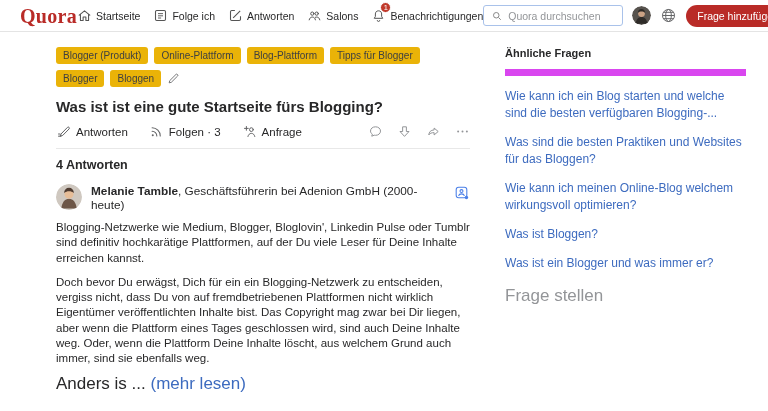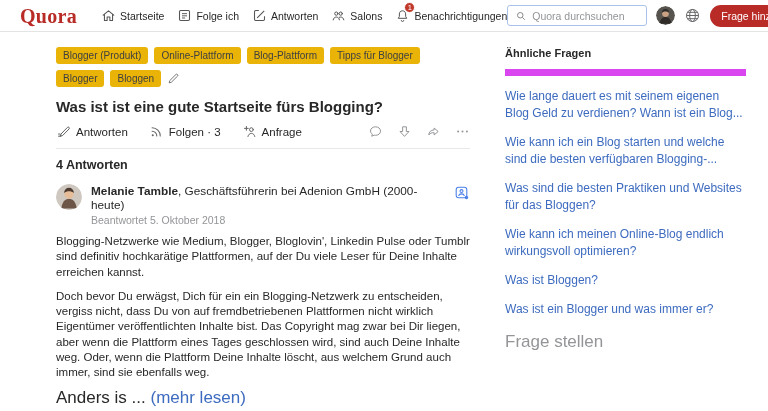--- a/index.html
+++ b/index.html
@@ -4,21 +4,21 @@
 <style>
   * { box-sizing: border-box; }
   body {
     margin: 0; width: 768px; height: 411px; background: #fff;
     font-family: "Liberation Sans", sans-serif; color: #282829; overflow: hidden;
   }
   svg { display: block; }
 
   
   .header { height: 32px; border-bottom: 1px solid #e4e4e4; display: flex; align-items: center; padding: 0 20px; }
-  .logo { font-family: "Liberation Serif", serif; font-weight: 700; font-size: 20px; color: #b92b27; letter-spacing: .3px; margin-right: 24px; cursor: pointer; line-height: 1; }
+  .logo { font-family: "Liberation Serif", serif; font-weight: 700; font-size: 20px; color: #b92b27; letter-spacing: .3px; margin-right: 0; cursor: pointer; line-height: 1; }
   .nav { display: flex; gap: 13px; align-items: center; }
   .nav-item { display: flex; align-items: center; gap: 4px; font-size: 10.5px; color: #282829; cursor: pointer; white-space: nowrap; }
   .nav-item svg { width: 15px; height: 15px; color: #555; }
   .bell-wrap { position: relative; }
   .badge { position: absolute; top: -6px; right: -5px; background: #c0392b; color: #fff; font-size: 7.5px; border-radius: 50%; min-width: 11px; height: 11px; display: flex; align-items: center; justify-content: center; border: 1px solid #fff; line-height: 1; }
   .hdr-right { margin-left: auto; display: flex; align-items: center; gap: 9px; }
   .search { display: flex; align-items: center; gap: 5px; border: 1px solid #a9c2ea; border-radius: 3px; height: 21px; padding: 0 7px; width: 140px; background: #fff; }
   .search svg { width: 12px; height: 12px; color: #888; flex-shrink: 0; }
   .search input { border: none; outline: none; font-size: 10.5px; width: 100%; color: #282829; font-family: inherit; padding: 0; }
   .search input::placeholder { color: #939598; }
@@ -233,21 +233,20 @@
               <circle cx="12" cy="12" r="12" fill="#cfc8c0"></circle>
               <path d="M4.8 22.5c1-5.8 3.1-9 7.2-9s6.2 3.2 7.2 9z" fill="#6d5647"></path>
               <circle cx="12" cy="9.3" r="4.2" fill="#e6bd98"></circle>
               <path d="M7.4 8.4c.3-3.1 2-4.9 4.6-4.9s4.3 1.8 4.6 4.9c-1.5-1.2-2.9-1.8-4.6-1.8s-3.1.6-4.6 1.8z" fill="#4e3b30"></path>
             </svg>
         </div>
         <div class="author-info">
           <div class="author-line">
             <span class="author-name">Melanie Tamble</span><span>, Geschäftsführerin bei Adenion GmbH (2000-heute)</span>
           </div>
-          <div class="answer-meta">Beantwortet 5. Oktober 2018</div>
         </div>
         <div class="cred-icon">
           <svg viewBox="0 0 24 24" fill="none" stroke="currentColor" stroke-width="1.5">
               <rect x="4.5" y="4.5" width="15" height="15" rx="3.5"></rect>
               <circle cx="12" cy="10" r="2.1"></circle>
               <path d="M7.8 16.8c.6-1.9 2.3-2.9 4.2-2.9s3.6 1 4.2 2.9"></path>
               <circle cx="19" cy="19" r="2.4" fill="currentColor" stroke="none"></circle>
             </svg>
         </div>
       </div>
@@ -259,21 +258,20 @@
           <span>Anders is ...</span>
           <span class="link-blue">(mehr lesen)</span>
         </div>
       </div>
 
     </div>
   </div>
 
   <div class="right">
     <div class="sidebar-title">Ähnliche Fragen</div>
-    <div class="sidebar-q">Wie lange dauert es mit seinem eigenen Blog Geld zu verdienen? Wann ist ein Blog...</div>
     <div class="sidebar-q">Wie kann ich ein Blog starten und welche sind die besten verfügbaren Blogging-...</div>
     <div class="sidebar-q">Was sind die besten Praktiken und Websites für das Bloggen?</div>
-    <div class="sidebar-q">Wie kann ich meinen Online-Blog endlich wirkungsvoll optimieren?</div>
+    <div class="sidebar-q">Wie kann ich meinen Online-Blog welchem wirkungsvoll optimieren?</div>
     <div class="sidebar-q">Was ist Bloggen?</div>
     <div class="sidebar-q">Was ist ein Blogger und was immer er?</div>
     <div class="ask-link">Frage stellen</div>
   </div>
 </div>
 
 </body></html>

